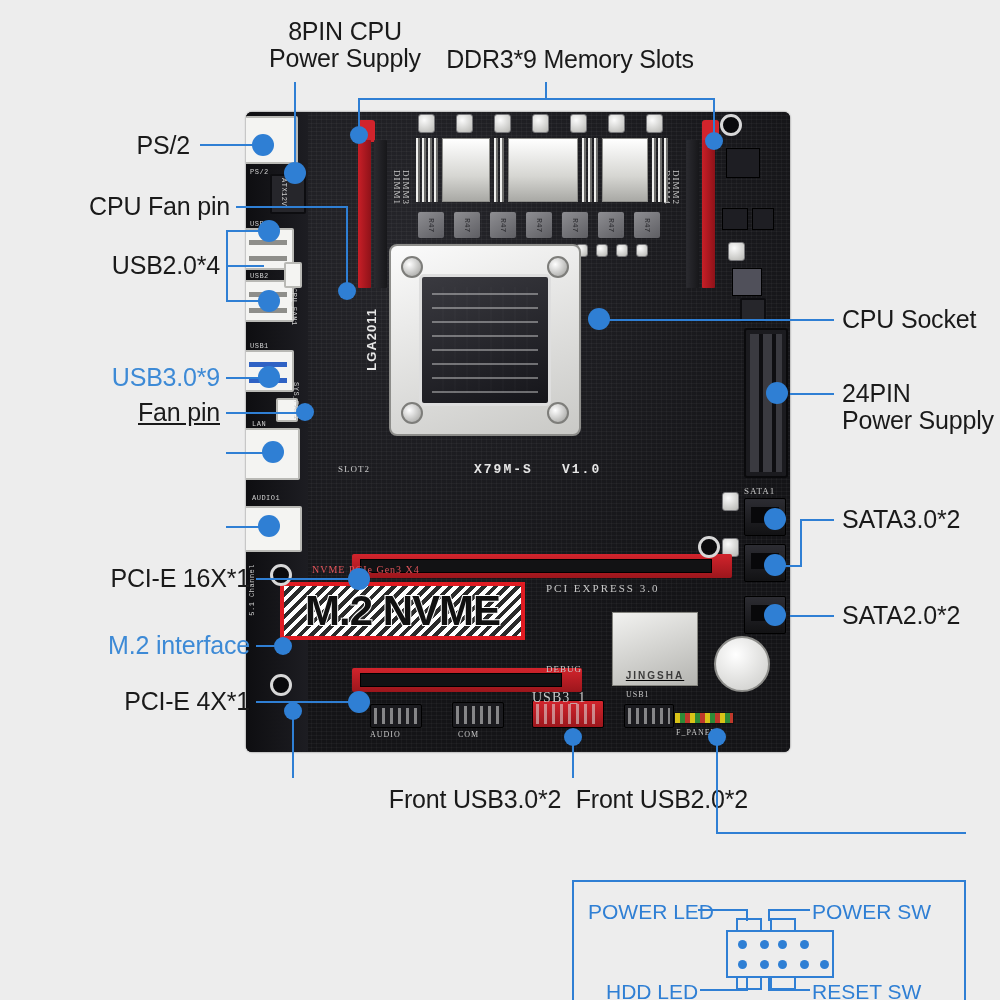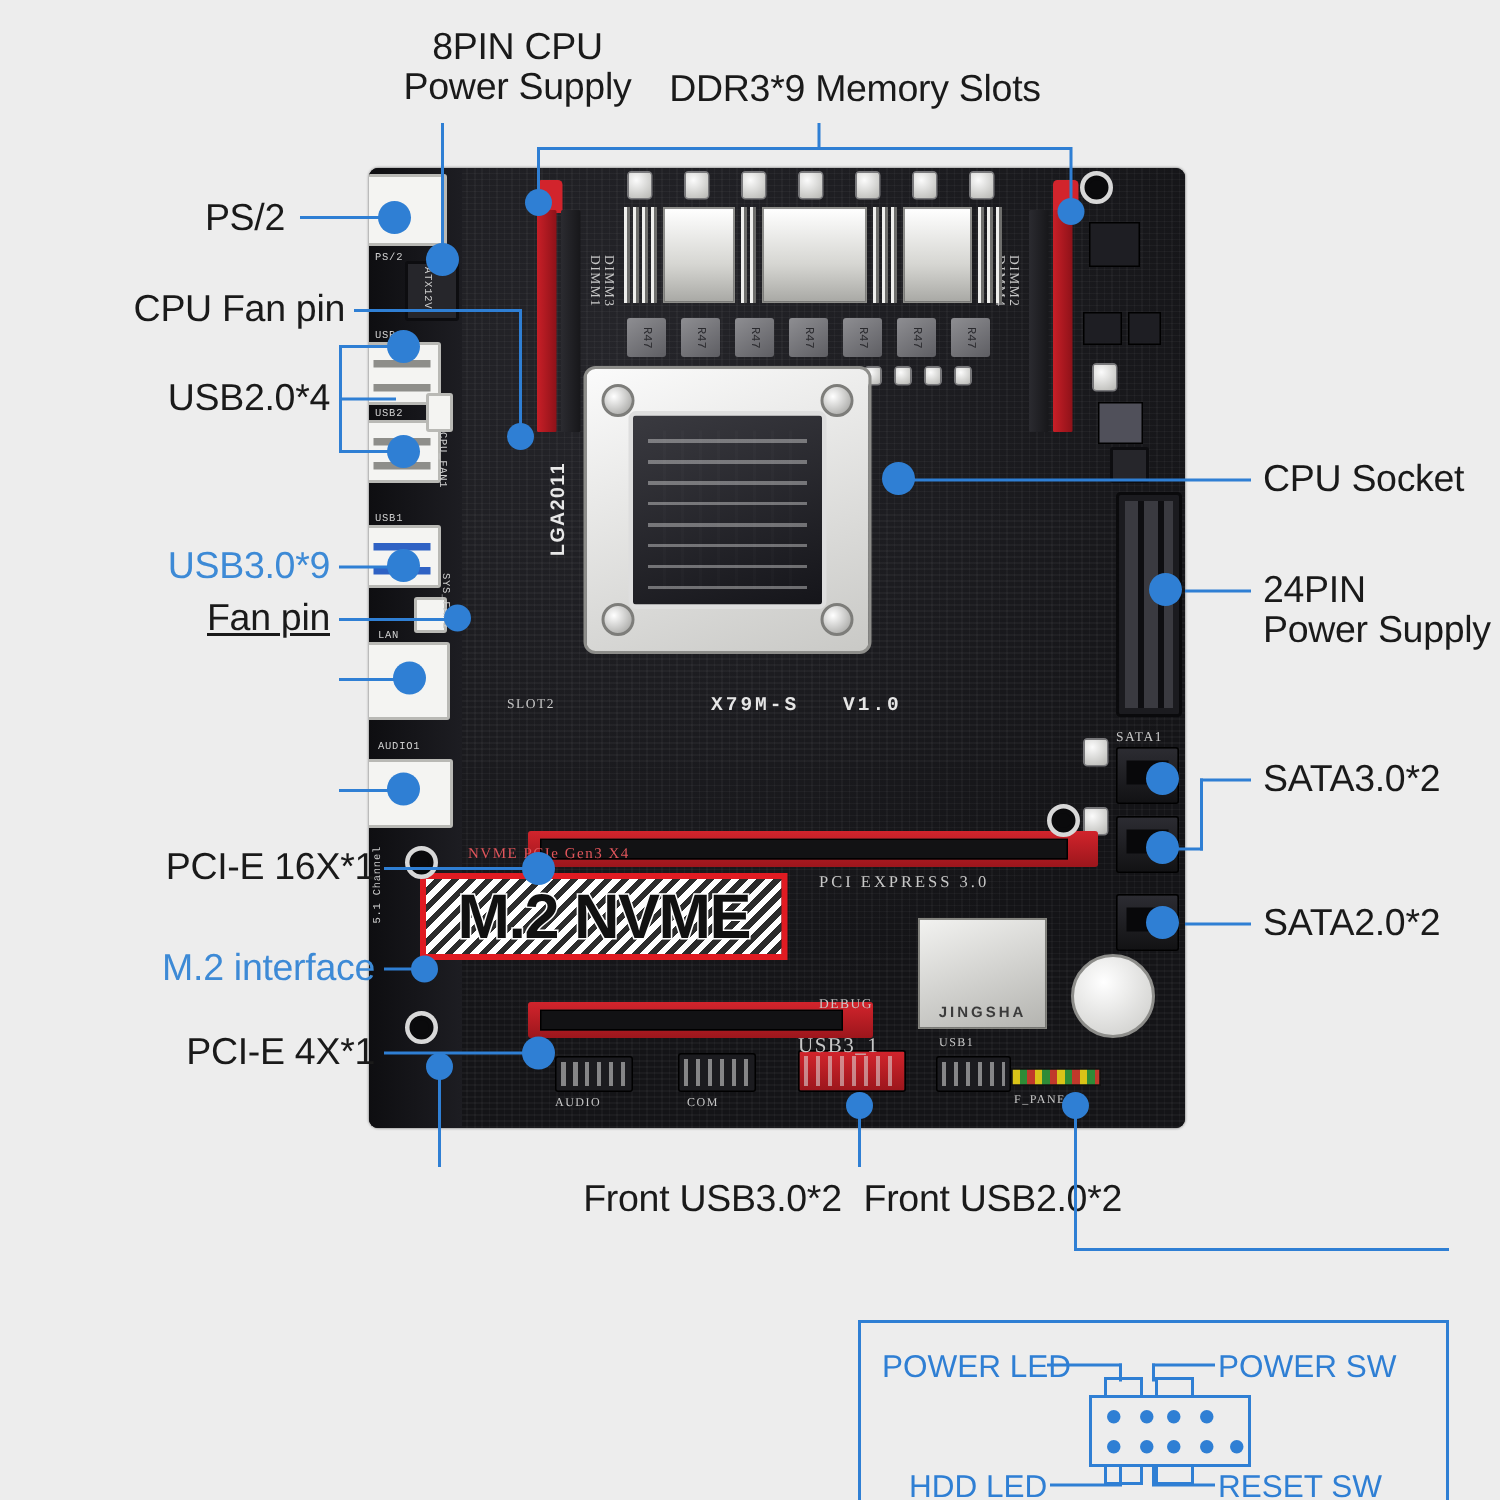--- a/index.html
+++ b/index.html
@@ -411,21 +411,21 @@
 
     <div class="pcie" style="left:106px;top:442px;width:380px;height:24px;"></div>
     <div class="pcie" style="left:106px;top:556px;width:230px;height:24px;"></div>
     <div class="brd-txt sm" style="left:300px;top:470px;font-size:11px;letter-spacing:2px;">PCI EXPRESS 3.0</div>
     <div class="brd-txt sm" style="left:66px;top:452px;font-size:10px;color:#e2555b;letter-spacing:1px;">NVME PCIe Gen3 X4</div>
 
     <div id="m2">
       <span>M.2 NVME</span>
     </div>
 
-    <div class="brandhs" style="left:366px;top:500px;">
+    <div class="brandhs" style="left:366px;top:500px;text-decoration:underline;">
       <div class="bn">JINGSHA</div>
     </div>
     <div class="battery" style="left:468px;top:524px;"></div>
 
     <div class="hdr" style="left:124px;top:592px;width:52px;height:24px;"></div>
     <div class="brd-txt sm" style="left:124px;top:618px;font-size:8px;">AUDIO</div>
     <div class="hdr" style="left:206px;top:590px;width:52px;height:26px;"></div>
     <div class="brd-txt sm" style="left:212px;top:618px;font-size:8px;">COM</div>
     <div class="hdr red" style="left:286px;top:588px;width:72px;height:28px;"></div>
     <div class="brd-txt sm" style="left:286px;top:578px;font-size:14px;">USB3_1</div>

